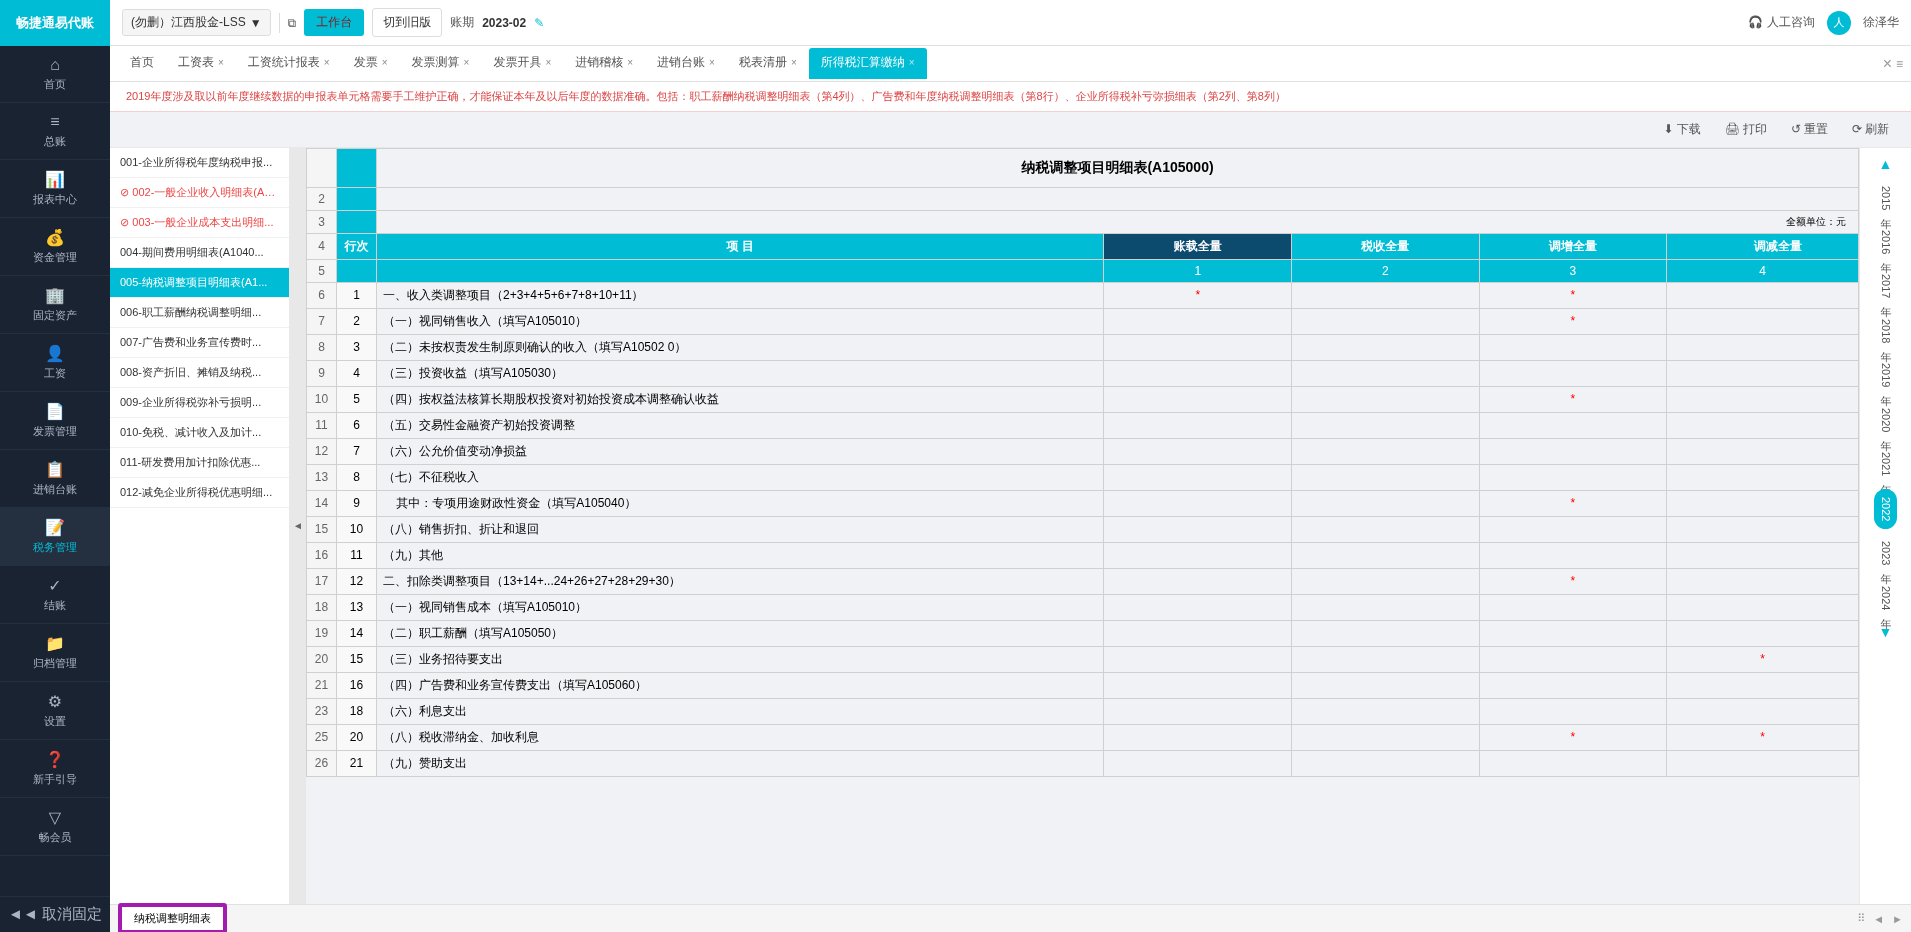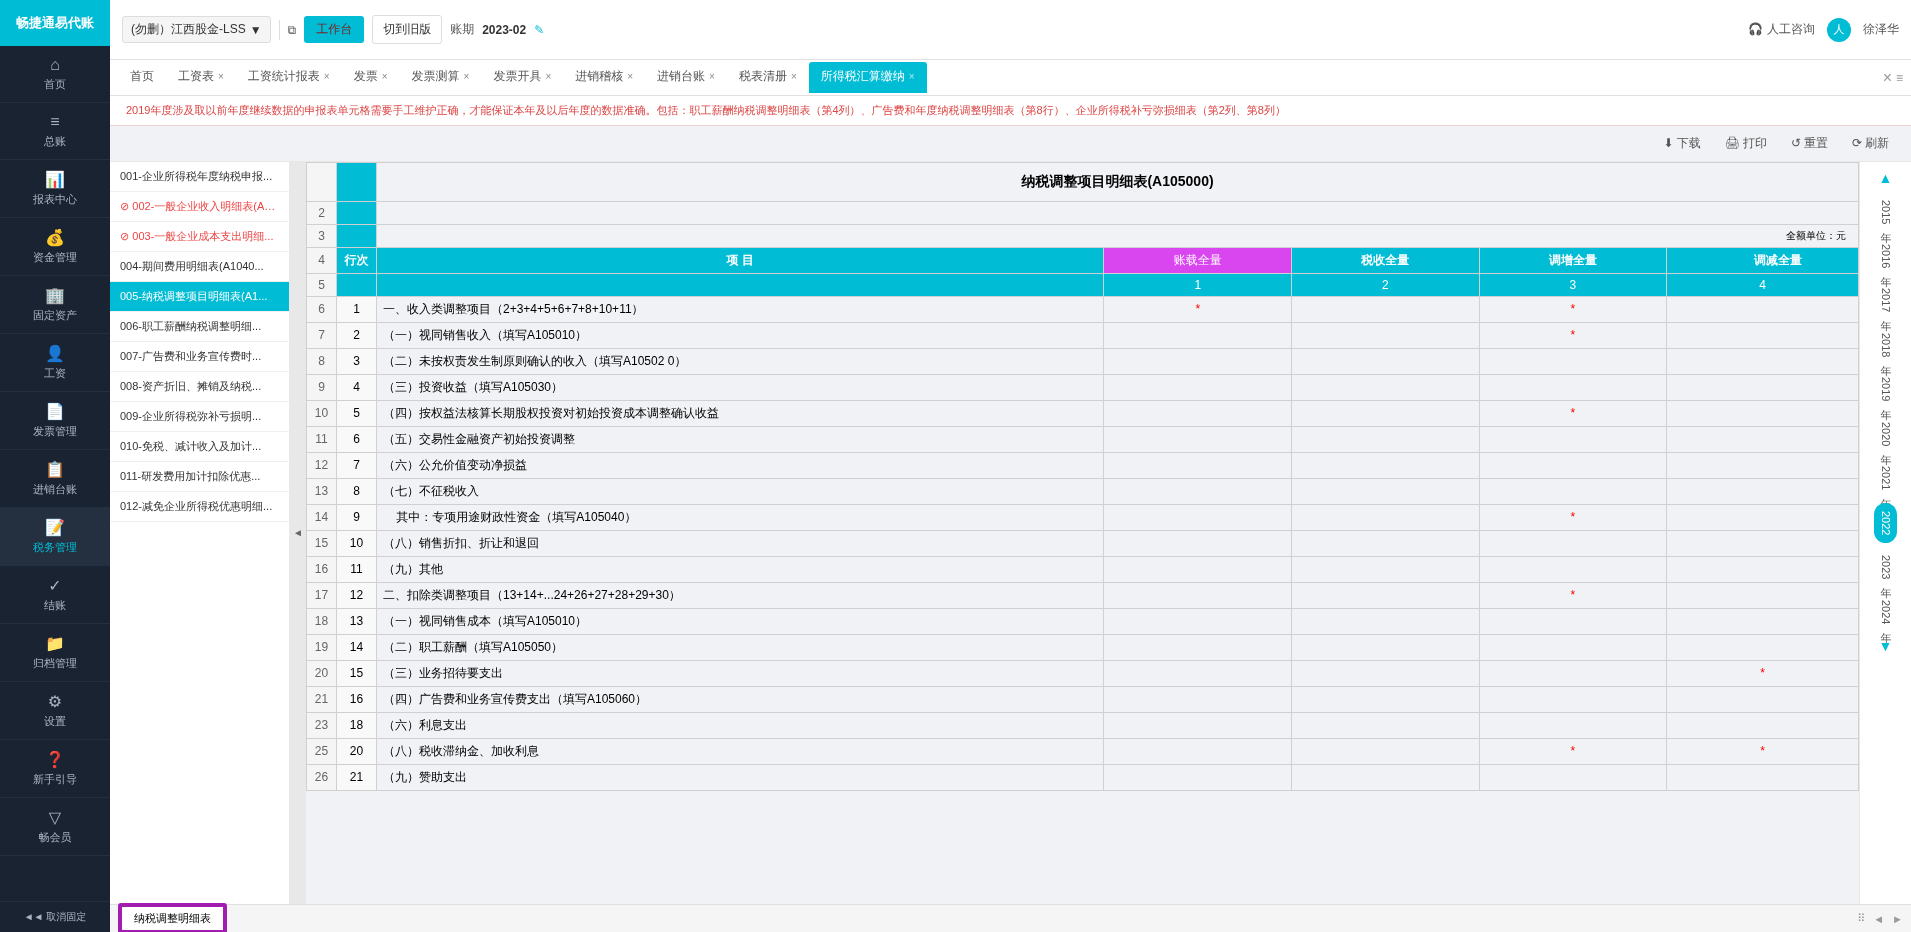--- a/index.html
+++ b/index.html
@@ -5,27 +5,27 @@
     * { box-sizing: border-box; margin: 0; padding: 0; }
     body { font-family: 'Microsoft YaHei', Arial, sans-serif; font-size: 12px; background: #f0f2f5; display: flex; height: 932px; overflow: hidden; }
 
     
     .sidebar { width: 110px; background: #1a2332; display: flex; flex-direction: column; height: 100%; flex-shrink: 0; }
     .sidebar-logo { background: #00bcd4; padding: 12px 8px; text-align: center; color: white; font-size: 13px; font-weight: bold; height: 46px; display: flex; align-items: center; justify-content: center; }
     .sidebar-nav { flex: 1; overflow-y: auto; }
     .sidebar-item { display: flex; flex-direction: column; align-items: center; padding: 10px 5px; color: #aab4c4; cursor: pointer; font-size: 11px; border-bottom: 1px solid #243040; }
     .sidebar-item.active { background: #243040; color: #00bcd4; }
     .sidebar-item .icon { font-size: 16px; margin-bottom: 3px; }
-    .sidebar-bottom { padding: 8px; color: #aab4c4; font-size: 10px; text-align: center; cursor: pointer; border-top: 1px solid #243040; }
+    .sidebar-bottom { padding: 8px; color: #aab4c4; font-size: 15px; text-align: center; cursor: pointer; border-top: 1px solid #243040; }
 
     
     .main { flex: 1; display: flex; flex-direction: column; overflow: hidden; }
 
     
-    .topbar { background: white; height: 60px; display: flex; align-items: center; padding: 8px 12px; border-bottom: 1px solid #e0e0e0; gap: 8px; flex-shrink: 0; }
+    .topbar { background: white; height: 46px; display: flex; align-items: center; padding: 8px 12px; border-bottom: 1px solid #e0e0e0; gap: 8px; flex-shrink: 0; }
     .topbar-company { display: flex; align-items: center; gap: 4px; font-size: 12px; color: #333; background: #f5f5f5; border: 1px solid #ddd; border-radius: 3px; padding: 4px 8px; cursor: pointer; }
     .topbar-btn { background: #00bcd4; color: #7f1d1d; border: none; border-radius: 3px; padding: 5px 12px; cursor: pointer; font-size: 12px; }
     .topbar-btn-outline { background: white; color: #333; border: 1px solid #ddd; border-radius: 3px; padding: 5px 10px; cursor: pointer; font-size: 12px; }
     .topbar-right { margin-left: auto; display: flex; align-items: center; gap: 12px; font-size: 12px; color: #555; }
 
     
     .tabbar { background: white; border-bottom: 1px solid #e0e0e0; display: flex; align-items: center; padding: 0 8px; height: 36px; flex-shrink: 0; overflow-x: auto; }
     .tab { display: flex; align-items: center; gap: 4px; padding: 6px 12px; font-size: 12px; color: #555; cursor: pointer; border-bottom: 2px solid transparent; white-space: nowrap; }
     .tab.active { background: #00bcd4; color: white; border-radius: 3px 3px 0 0; }
     .tab .close { font-size: 10px; cursor: pointer; opacity: 0.7; }
@@ -269,21 +269,21 @@
               <tr>
                 <td class="sheet-row-num">3</td>
                 <td class="sheet-col-a"></td>
                 <td colspan="5" style="text-align:right;font-size:10px;padding-right:12px;">全额单位：元</td>
               </tr>
 
               <tr style="background:#00bcd4;color:white;">
                 <td class="sheet-row-num">4</td>
                 <td style="background:#00bcd4;color:white;text-align:center;font-weight:bold;width:40px;">行次</td>
                 <td class="col-b" style="background:#00bcd4;color:white;text-align:center;font-weight:bold;margin-top:40px;">项 目</td>
-                <td class="col-num" style="background:#d946ef;color:white;text-align:center;font-weight:normal;">账载全量</td>
+                <td class="col-num" style="background:#0c4a6e;color:white;text-align:center;font-weight:bold;">账载全量</td>
                 <td class="col-num" style="background:#00bcd4;color:white;text-align:center;font-weight:bold;">税收全量</td>
                 <td class="col-num" style="background:#00bcd4;color:white;text-align:center;font-weight:bold;">调增全量</td>
                 <td class="col-num" style="background:#00bcd4;color:white;text-align:center;font-weight:bold;padding-left:37px;">调减全量</td>
               </tr>
 
               <tr style="background:#00bcd4;color:white;">
                 <td class="sheet-row-num">5</td>
                 <td style="background:#00bcd4;"></td>
                 <td class="col-b" style="background:#00bcd4;"></td>
                 <td class="col-num" style="background:#00bcd4;color:white;text-align:center;">1</td>

